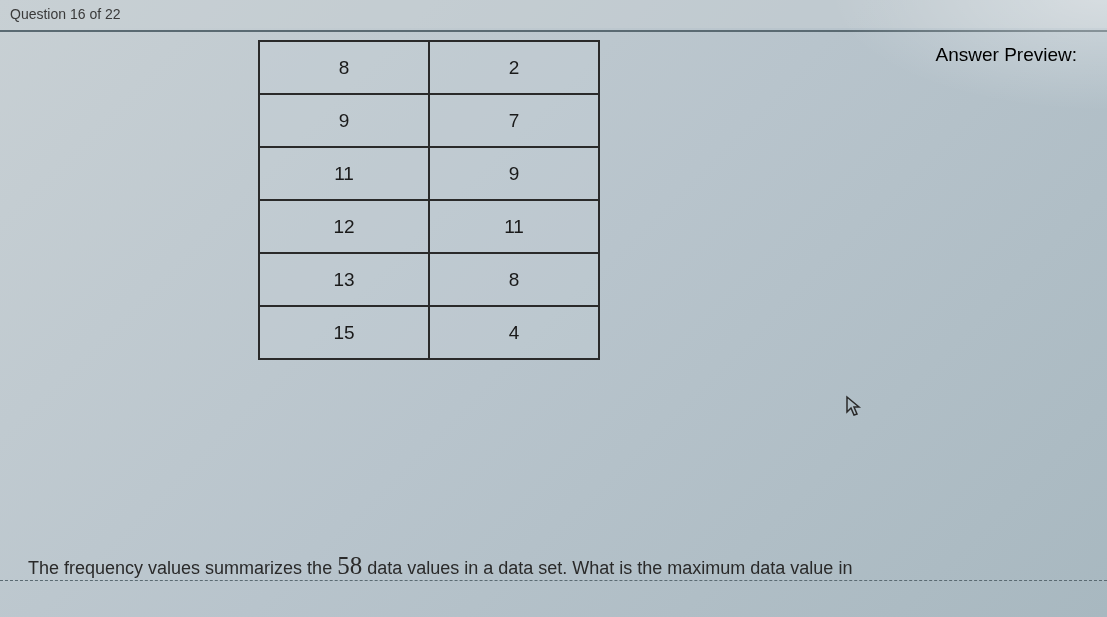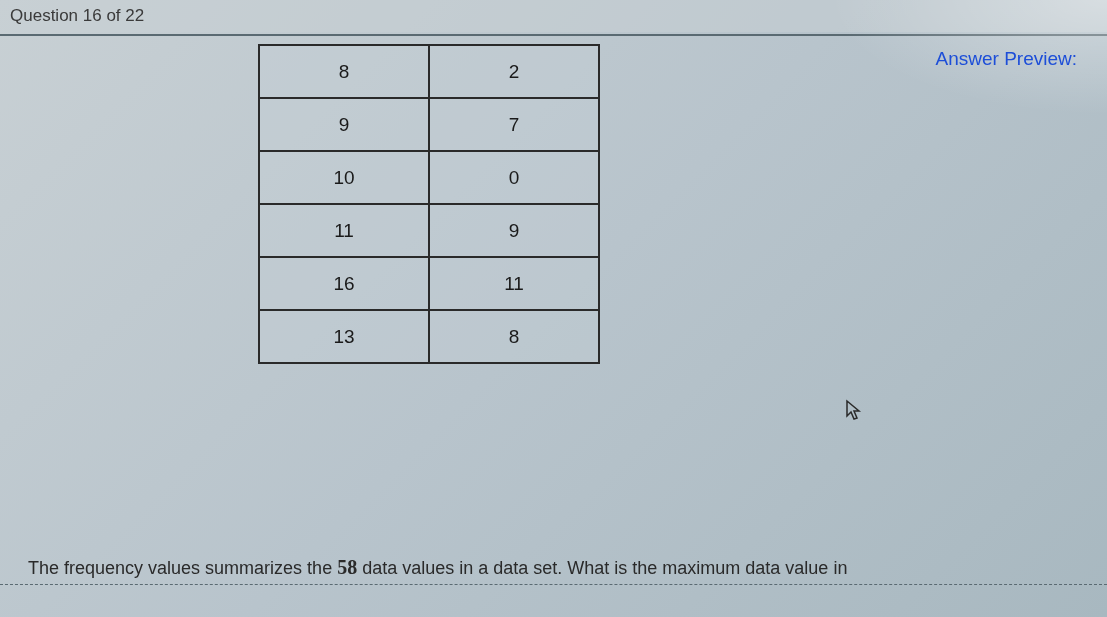--- a/index.html
+++ b/index.html
@@ -11,21 +11,21 @@
       width: 1107px;
       height: 617px;
       background: linear-gradient(135deg, #c8d0d4 0%, #b8c4cc 50%, #a8b8c0 100%);
       font-family: Arial, sans-serif;
       color: #2a2a2a;
       position: relative;
       overflow: hidden;
     }
     .header {
       padding: 6px 10px;
-      font-size: 17px;
+      font-size: 14px;
       color: #3a3a3a;
       background: rgba(200, 208, 212, 0.5);
     }
     .divider {
       width: 100%;
       height: 2px;
       background: #5a6a72;
       margin-top: 2px;
     }
     .content {
@@ -48,33 +48,32 @@
       text-align: center;
       font-size: 19px;
       color: #1a1a1a;
       font-weight: 500;
     }
     .answer-preview {
       position: absolute;
       right: 30px;
       top: 12px;
       font-size: 19px;
-      color: #1d4ed8;
+      color: #000000;
     }
     .question-text {
       position: absolute;
       left: 28px;
       top: 520px;
       font-size: 18px;
       color: #2a2a2a;
     }
     .question-text .num {
       font-family: Georgia, serif;
-      font-size: 20px;
-      font-weight: bold;
+      font-size: 25px;
     }
     .bottom-line {
       position: absolute;
       left: 0;
       top: 548px;
       width: 100%;
       height: 1px;
       border-top: 1px dashed #5a6a72;
     }
     .cursor {
@@ -114,34 +113,34 @@
       <tbody id="freq-table-body">
           <tr>
             <td>8</td>
             <td>2</td>
           </tr>
           <tr>
             <td>9</td>
             <td>7</td>
           </tr>
           <tr>
-            <td>10</td>
-            <td>0</td>
-          </tr>
-          <tr>
             <td>11</td>
             <td>9</td>
           </tr>
           <tr>
-            <td>16</td>
+            <td>12</td>
             <td>11</td>
           </tr>
           <tr>
             <td>13</td>
             <td>8</td>
+          </tr>
+          <tr>
+            <td>15</td>
+            <td>4</td>
           </tr>
         </tbody>
     </table>
   </div>
 
   <div class="answer-preview">Answer Preview:</div>
 
   <div class="question-text">
     <span>The frequency values summarizes the </span><span class="num">58</span><span> data values in a data set. What is the maximum data value in</span>
   </div>

